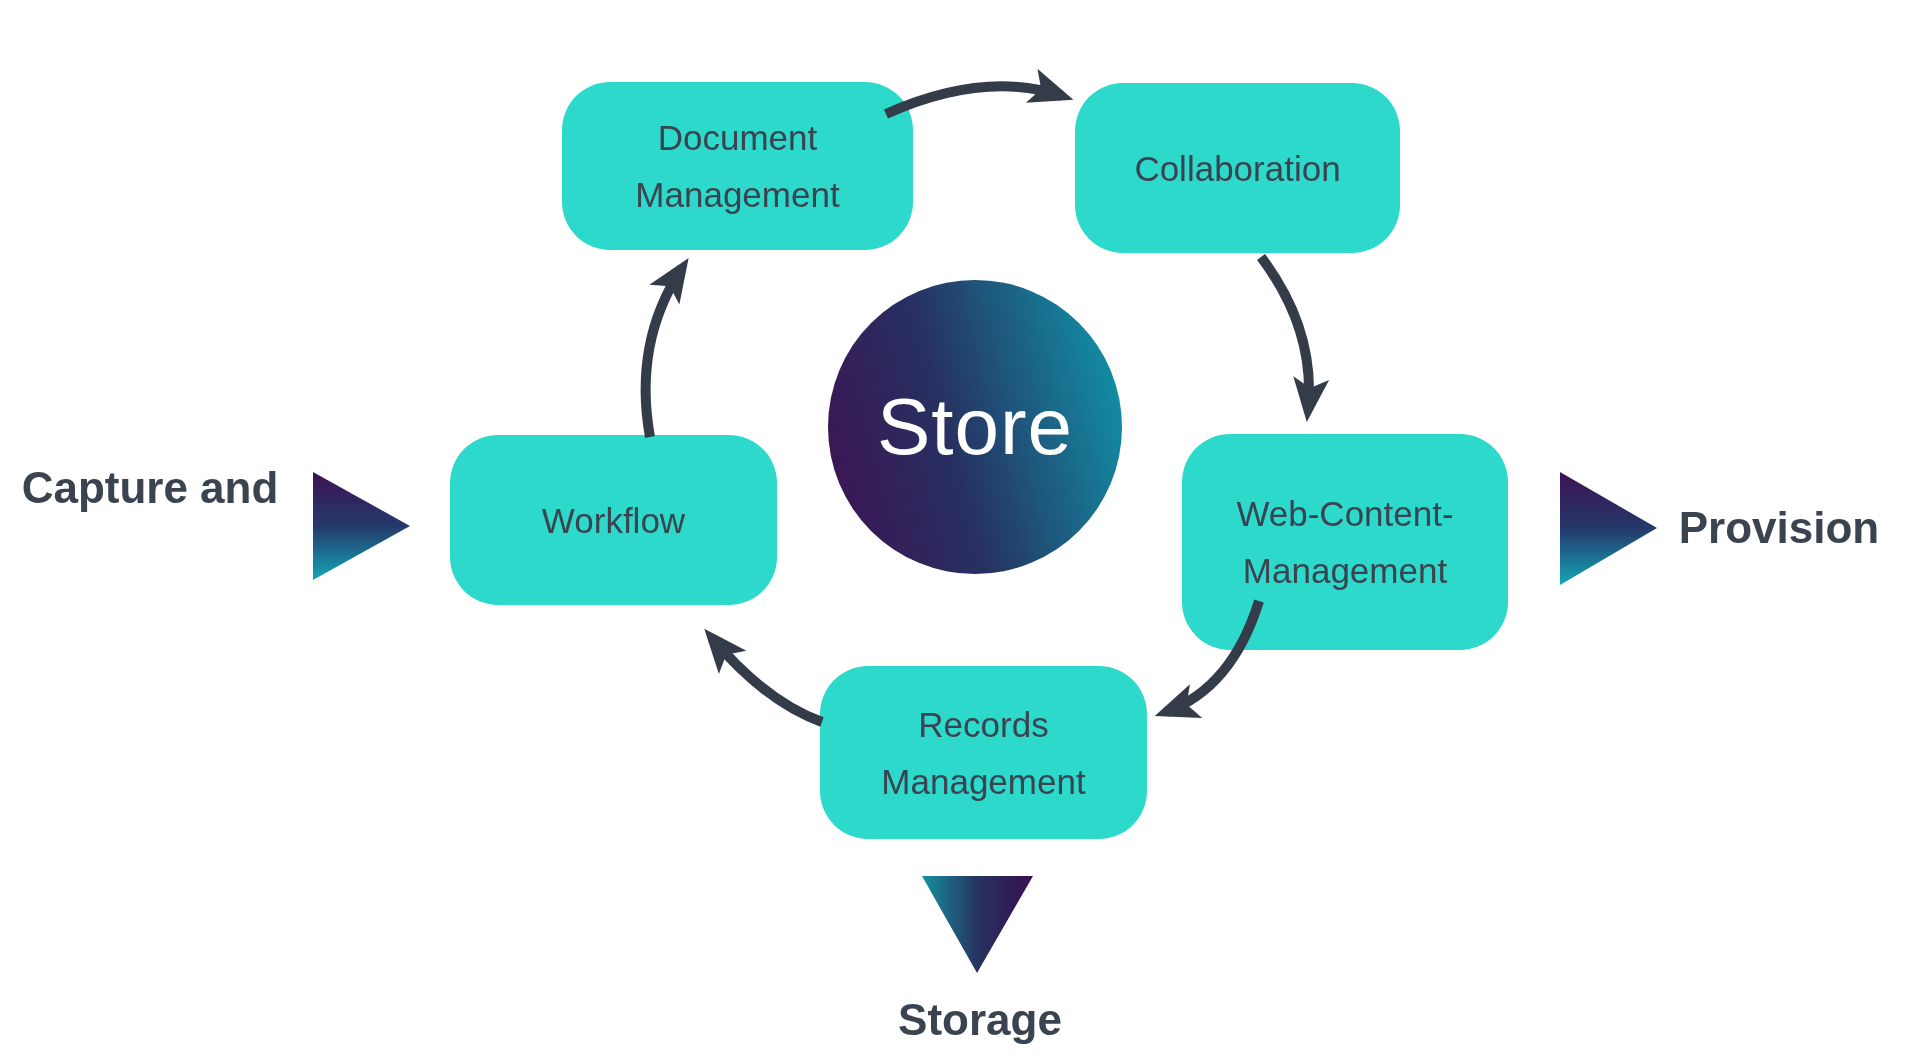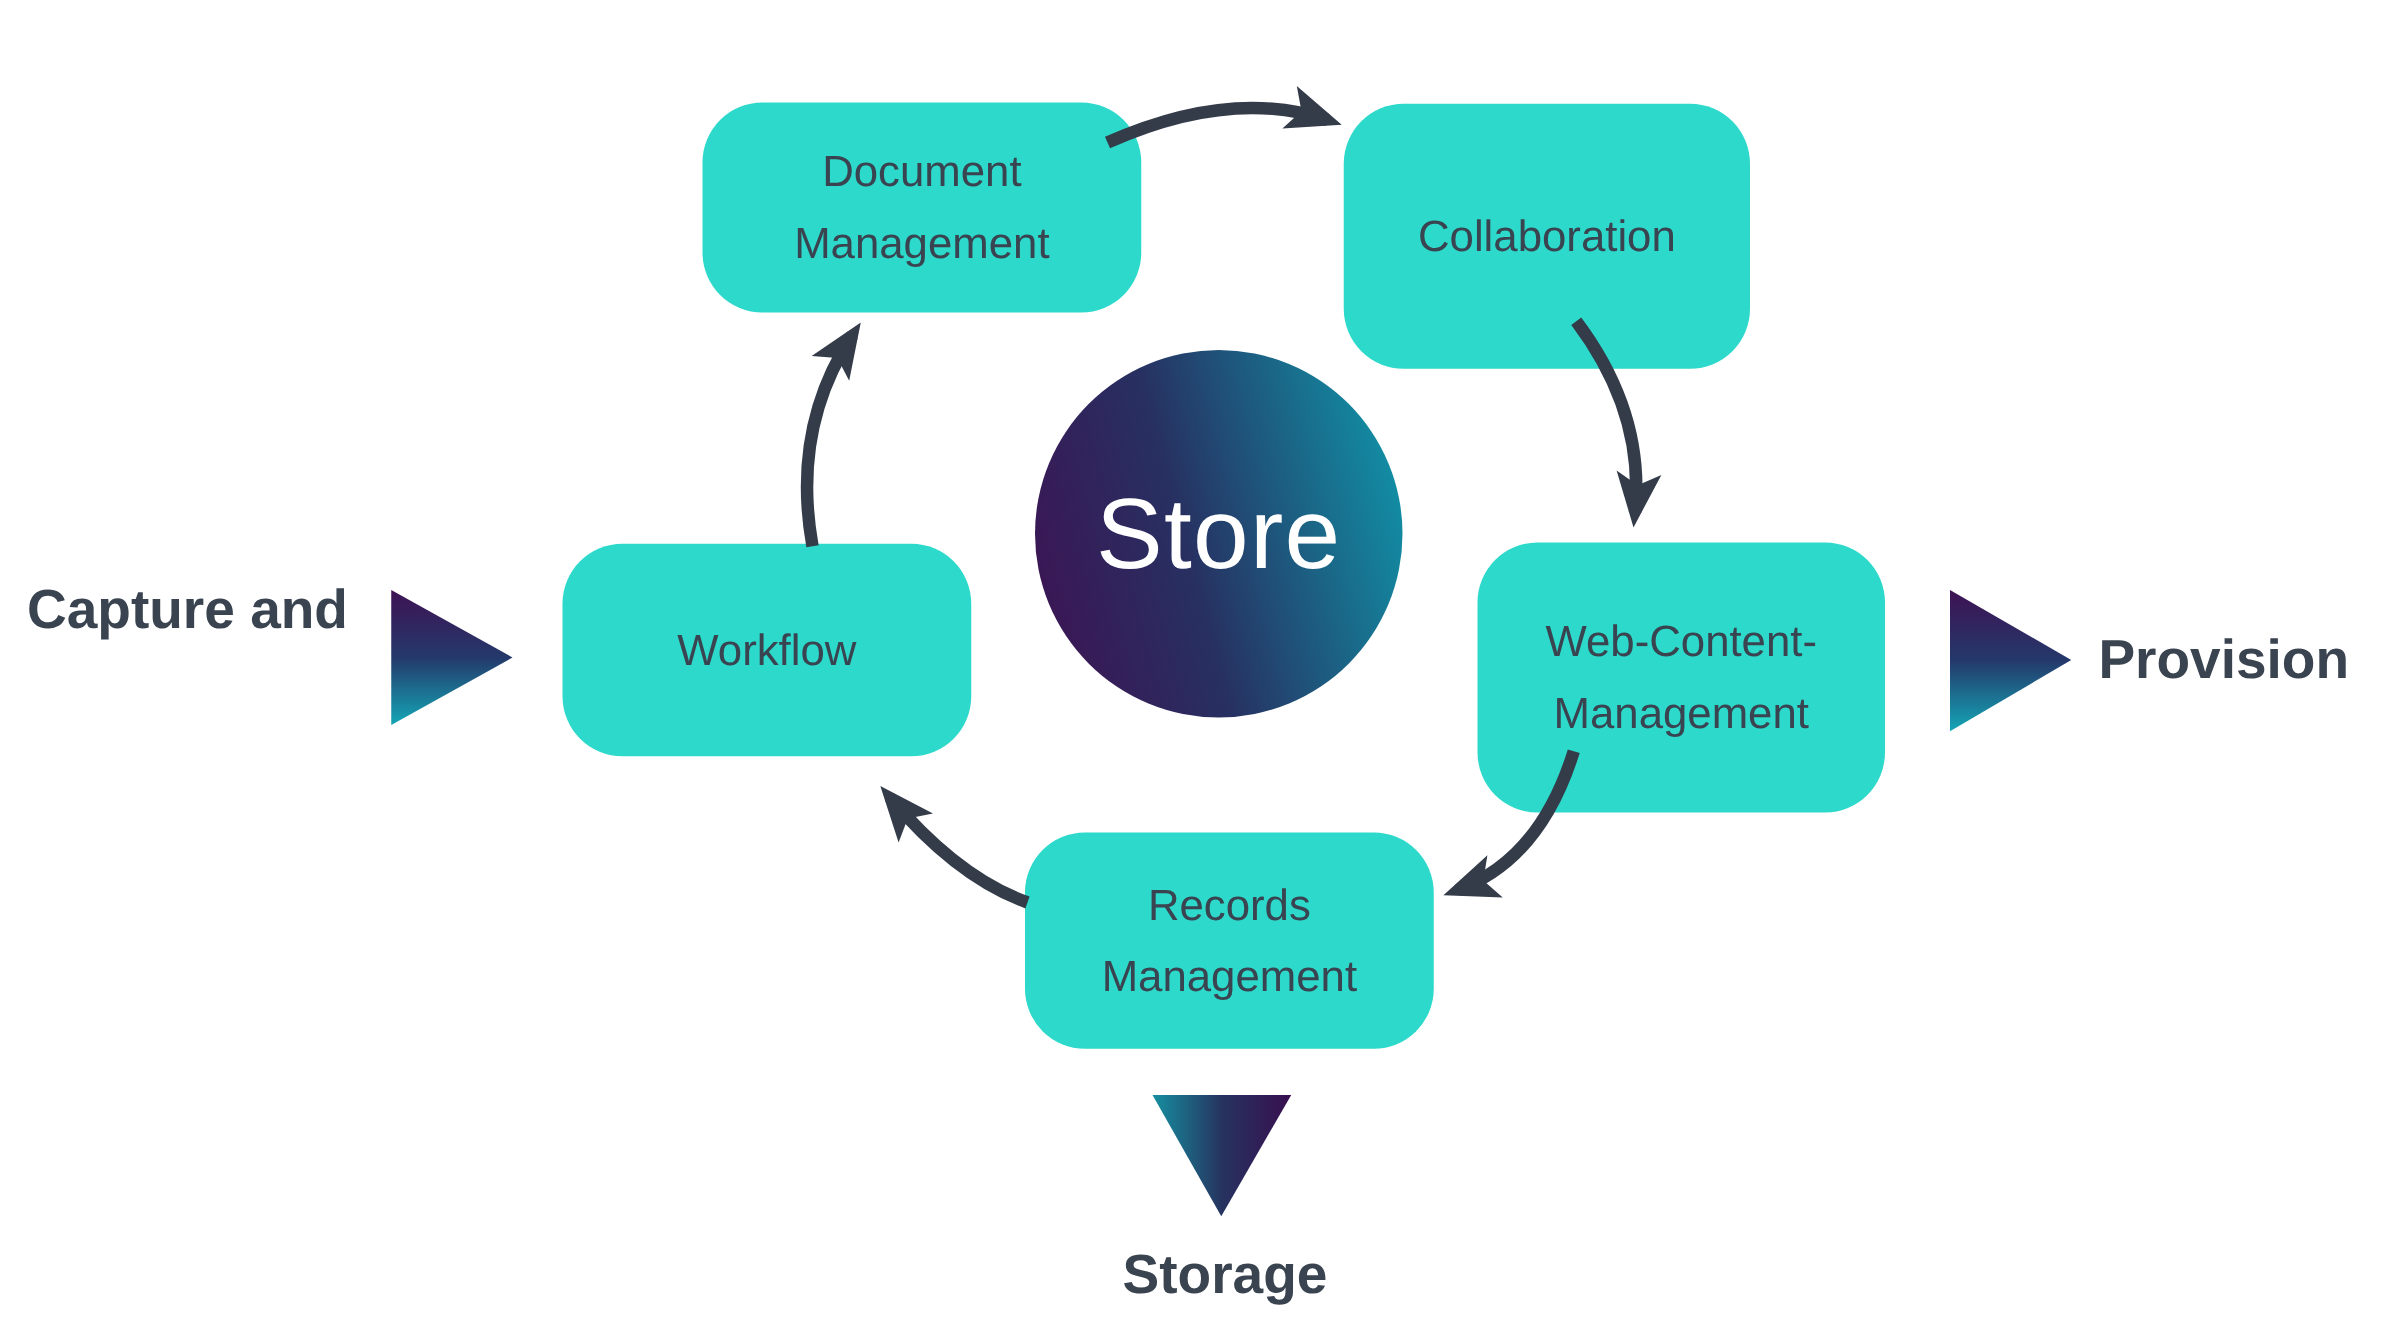--- a/index.html
+++ b/index.html
@@ -27,21 +27,21 @@
     border-radius:48px;
     display:flex;flex-direction:column;
     align-items:center;justify-content:center;
     color:var(--text-dark);
     font-size:35px;
     line-height:57px;
     text-align:center;
     z-index:2;
   }
   .node-document{left:562px;top:82px;width:351px;height:168px;}
-  .node-collaboration{left:1075px;top:83px;width:325px;height:212px;text-align:right;}
+  .node-collaboration{left:1075px;top:83px;width:325px;height:170px;text-align:right;}
   .node-workflow{left:450px;top:435px;width:327px;height:170px;}
   .node-web{left:1182px;top:434px;width:326px;height:216px;}
   .node-records{left:820px;top:666px;width:327px;height:173px;}
   
   .store-circle{
     position:absolute;
     left:828px;top:280px;width:294px;height:294px;
     border-radius:50%;
     background:linear-gradient(75deg, var(--grad-purple) 2%, var(--grad-navy) 42%, var(--grad-teal) 96%);
     display:flex;align-items:center;justify-content:center;

